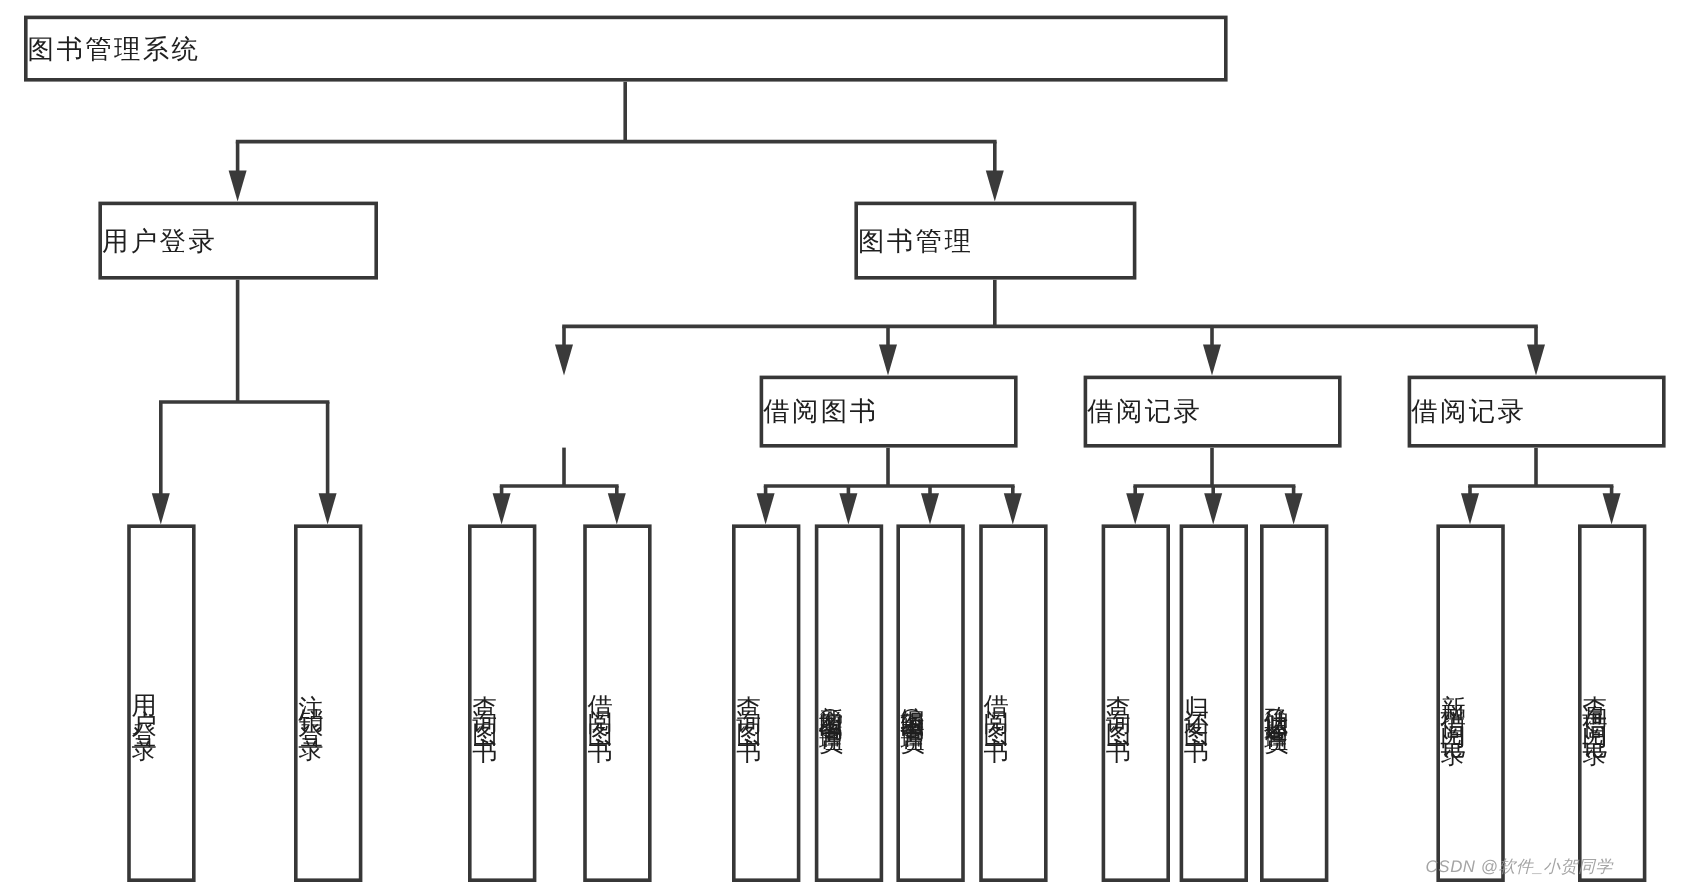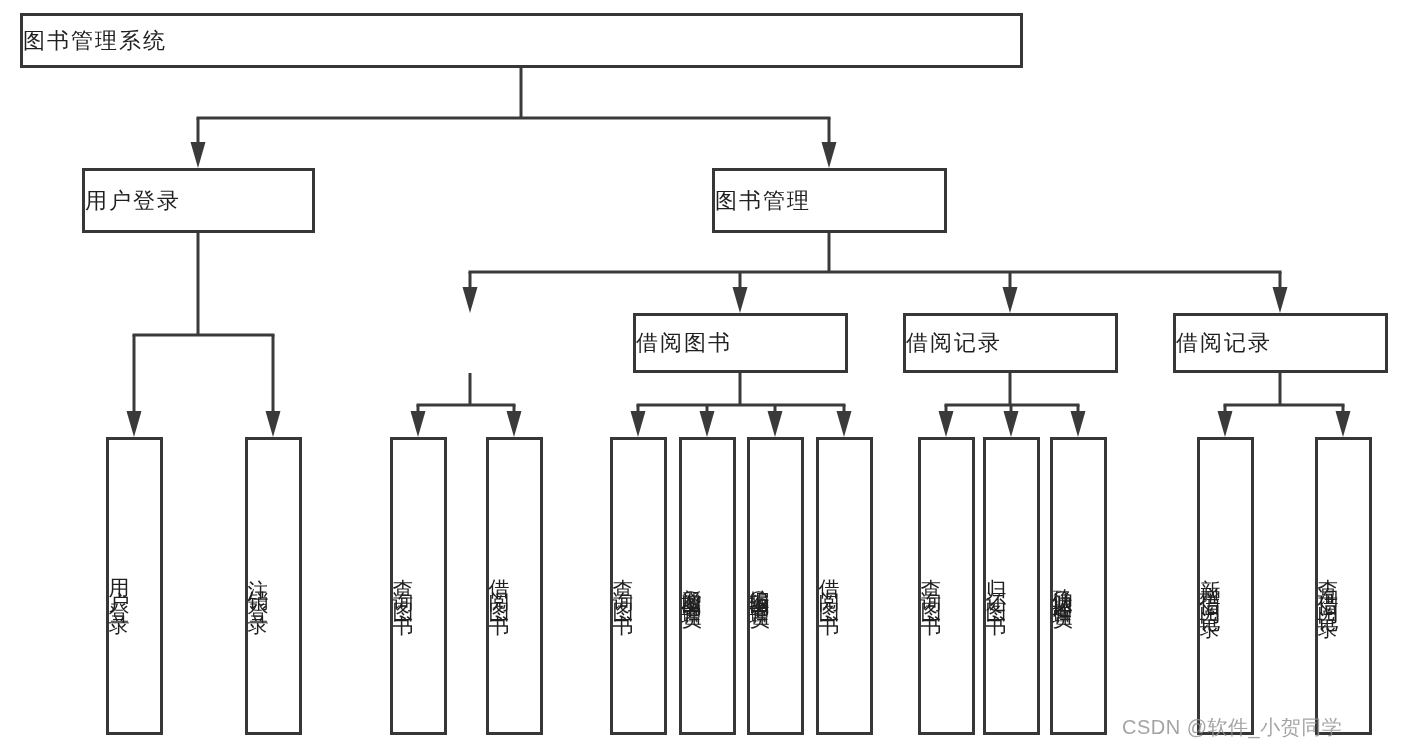--- a/index.html
+++ b/index.html
@@ -46,28 +46,29 @@
     text-orientation: upright;
     font-size: 21px;
     letter-spacing: 12px;
     line-height: 1;
     white-space: nowrap;
   }
   .leaf.mid .vtext { letter-spacing: 8px; }
   .leaf.long .vtext { letter-spacing: 3px; font-size: 20px; }
   #watermark {
     position: absolute;
-    left: 1122px;
+    left: 1188px;
     top: 714px;
     width: 215px;
-    font-size: 20px;
+    font-size: 14px;
     color: rgba(148,148,148,0.85);
     letter-spacing: 0.5px;
     white-space: nowrap;
     z-index: 5;
+    font-style: italic;
   }
 </style>
 </head>
 <body>
 
 <div id="stage">
 
   <svg id="connectors" width="1405" height="747" viewBox="0 0 1405 747">
     <g stroke="#3a3a3a" stroke-width="3" fill="none">
 

